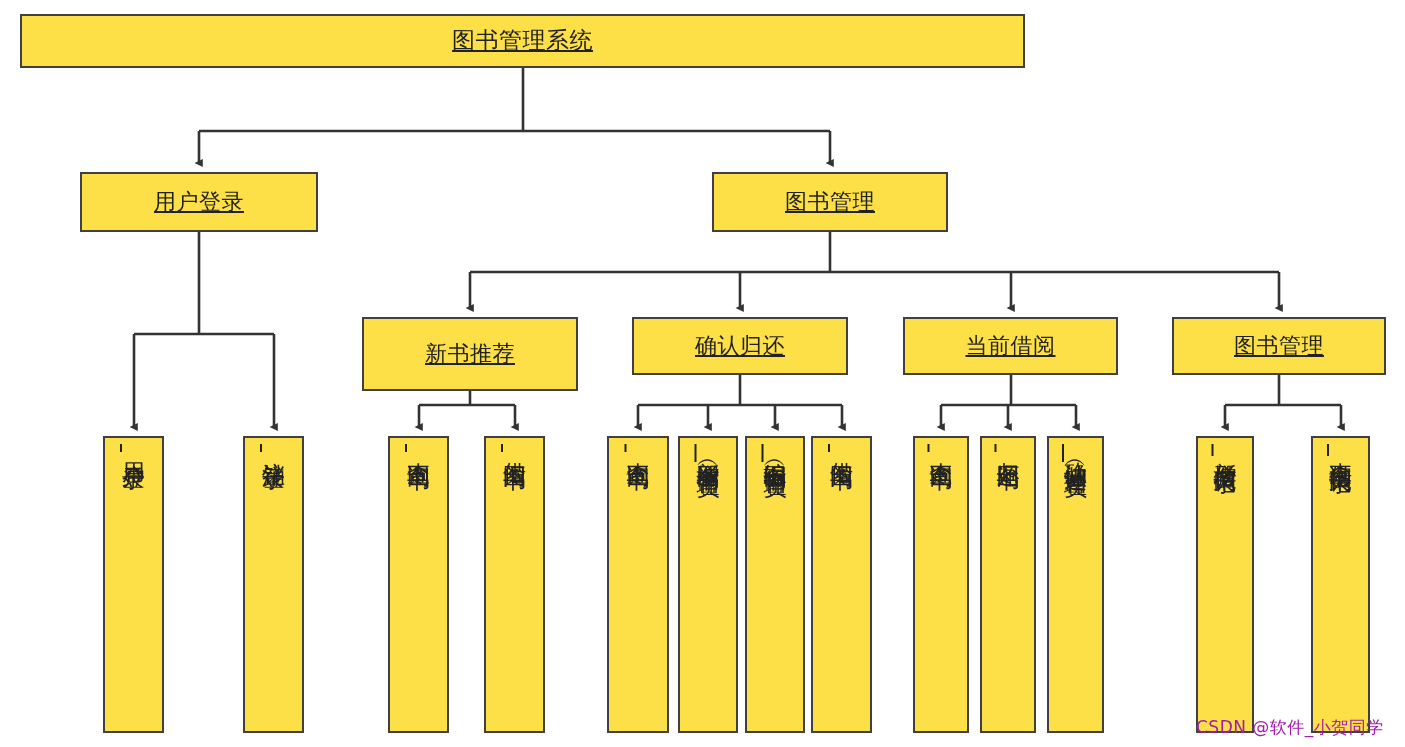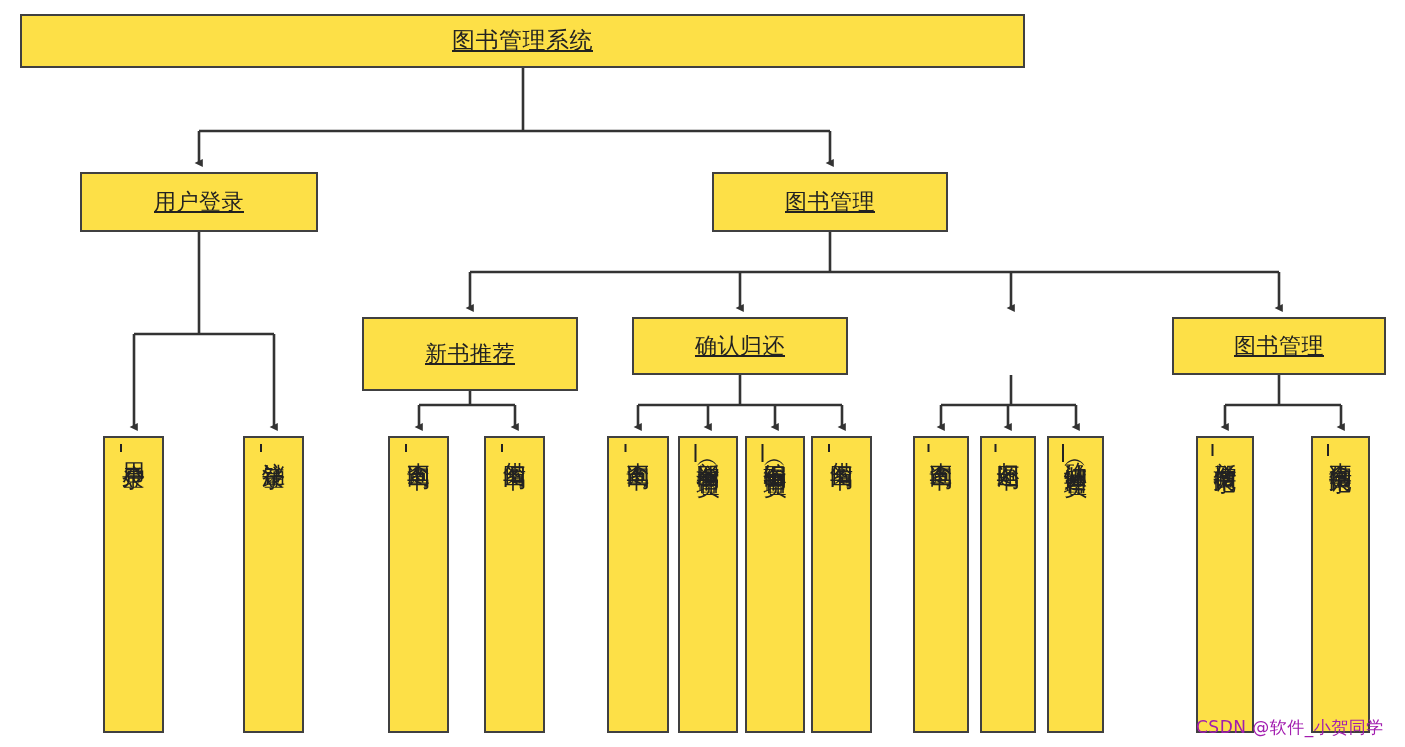--- a/index.html
+++ b/index.html
@@ -132,20 +132,23 @@
   <div class="node horiz" style="left: 712px; top: 172px; width: 236px; height: 60px;">
     <span class="node-label">图书管理</span>
   </div>
 
   <div class="node horiz" style="left: 362px; top: 317px; width: 216px; height: 74px;">
     <span class="node-label">新书推荐</span>
   </div>
   <div class="node horiz" style="left: 632px; top: 317px; width: 216px; height: 58px;">
     <span class="node-label">确认归还</span>
   </div>
+  <div class="node horiz" style="left: 903px; top: 317px; width: 215px; height: 58px;">
+    <span class="node-label">当前借阅</span>
+  </div>
   <div class="node horiz" style="left: 1172px; top: 317px; width: 214px; height: 58px;">
     <span class="node-label">图书管理</span>
   </div>
 
   <div class="node vert" style="left: 103px; top: 436px; width: 61px; height: 297px;">
     <span class="node-label">用户登录</span>
   </div>
   <div class="node vert" style="left: 243px; top: 436px; width: 61px; height: 297px;">
     <span class="node-label">注销登录</span>
   </div>

